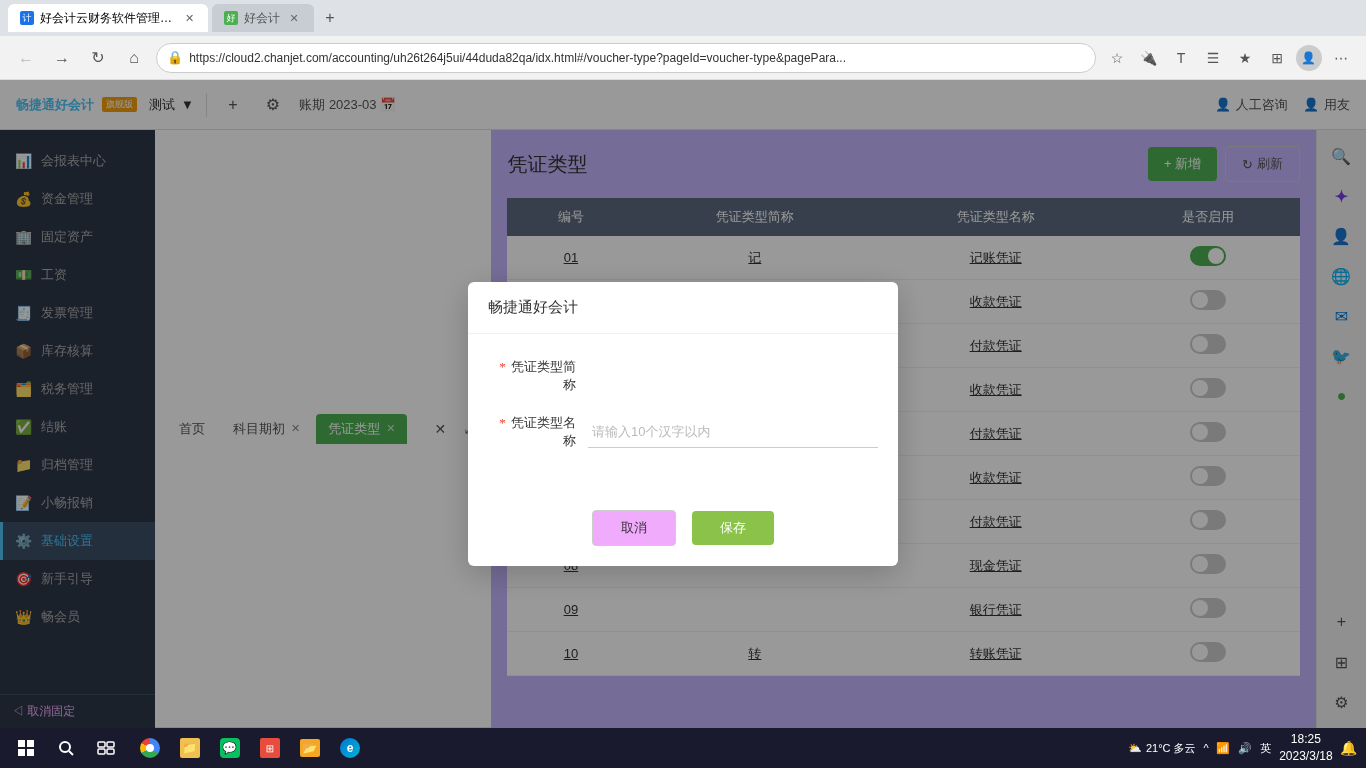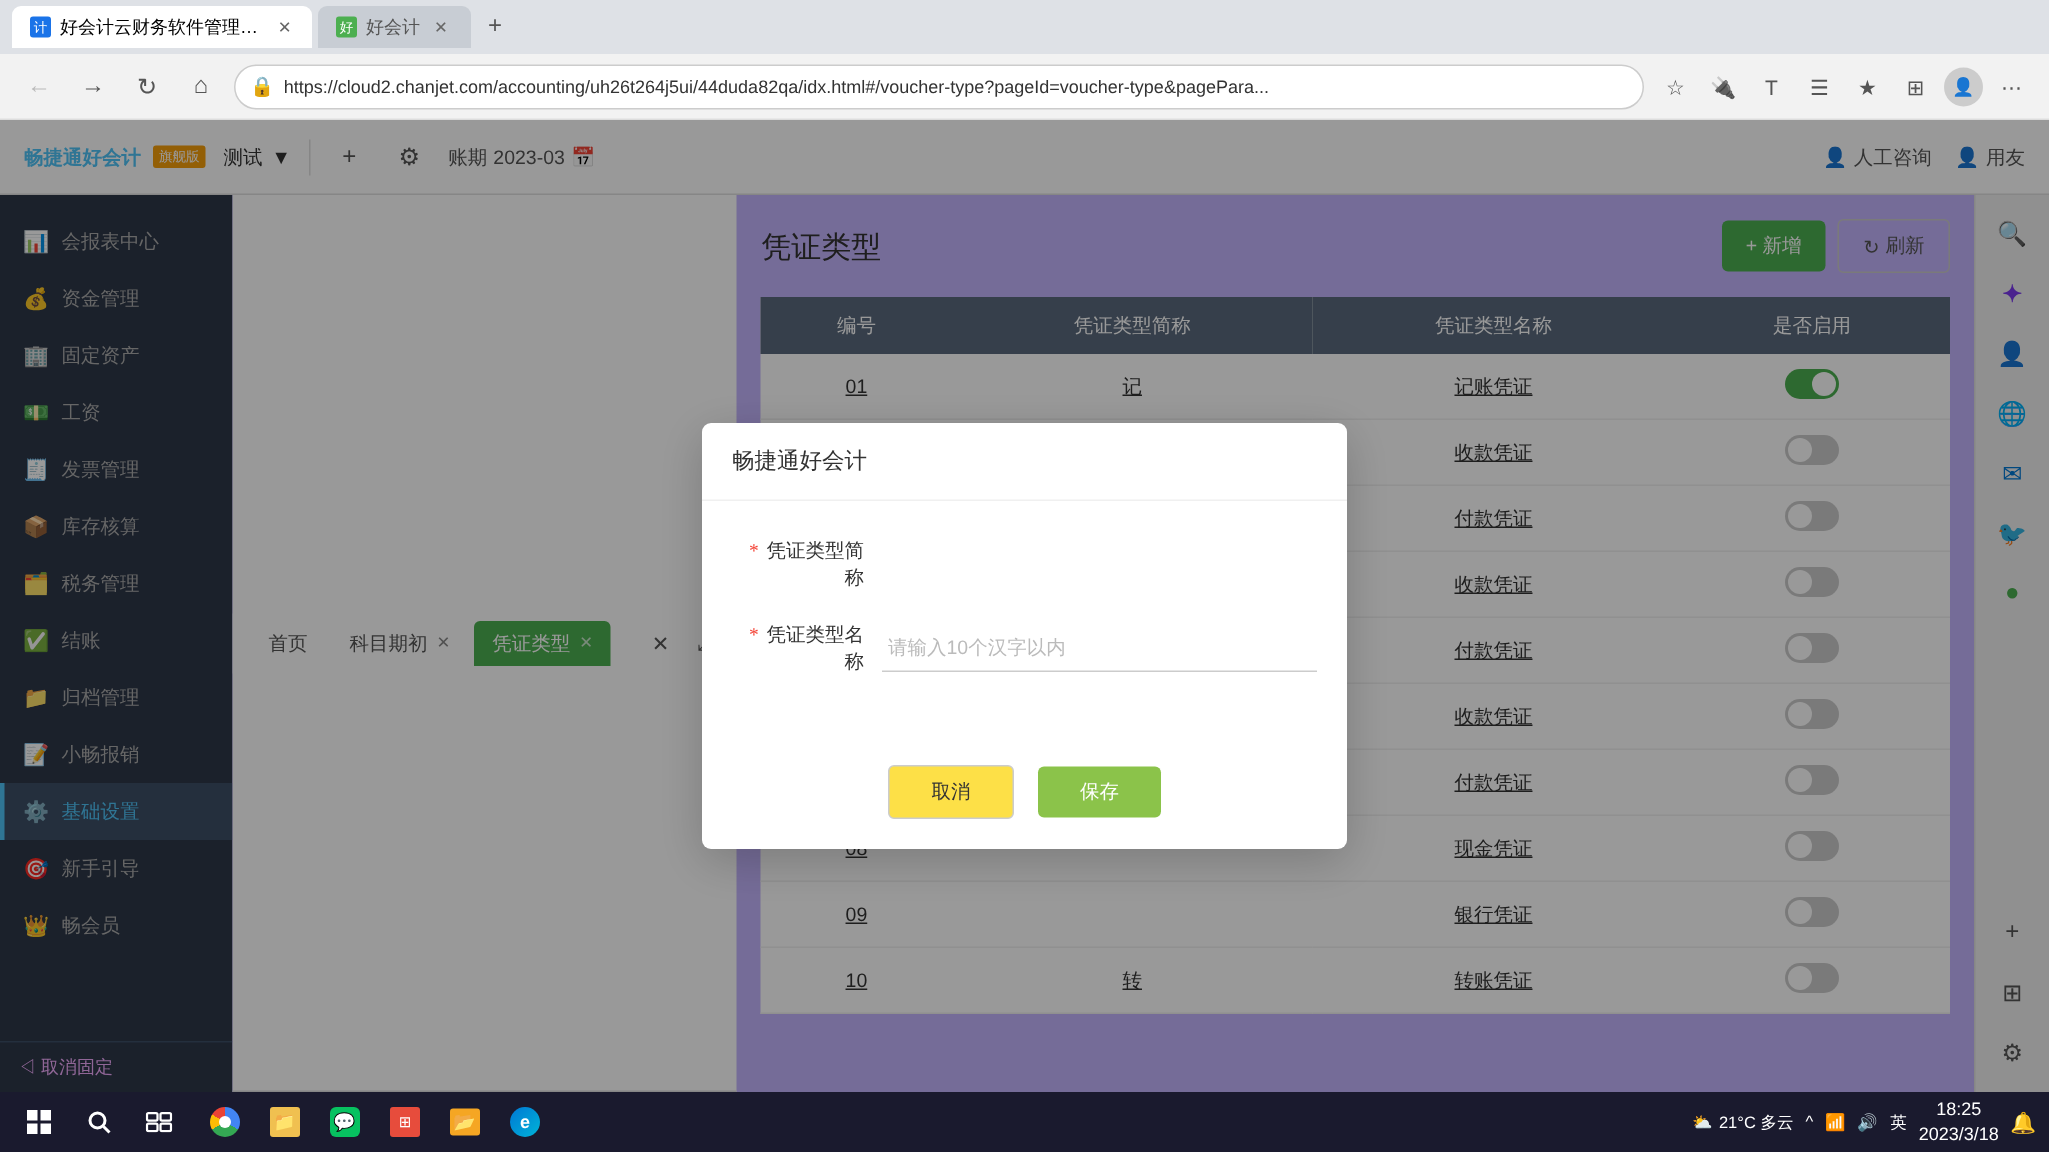--- a/index.html
+++ b/index.html
@@ -82,21 +82,21 @@
     .modal-overlay { position: fixed; top: 80px; left: 0; right: 0; bottom: 0; background: rgba(0,0,0,0.4); display: flex; align-items: center; justify-content: center; z-index: 1000; }
     .modal { background: #fff; border-radius: 6px; width: 430px; padding: 0; box-shadow: 0 8px 32px rgba(0,0,0,0.2); }
     .modal-header { padding: 16px 20px; border-bottom: 1px solid #f0f0f0; font-size: 15px; font-weight: 500; color: #333; }
     .modal-body { padding: 24px 20px; }
     .form-row { display: flex; align-items: center; margin-bottom: 20px; }
     .form-label { width: 100px; text-align: right; padding-right: 12px; color: #333; font-size: 13px; flex-shrink: 0; font-family: Liberation Serif, serif; }
     .form-label .required { color: #f44336; margin-right: 2px; }
     .form-input { flex: 1; height: 32px; border: none; border-bottom: 1px solid #ccc; outline: none; font-size: 13px; color: #333; padding: 0 4px; }
     .form-input::placeholder { color: #bbb; }
     .modal-footer { display: flex; align-items: center; justify-content: center; gap: 16px; padding: 16px 20px 20px; }
-    .btn-cancel { padding: 8px 28px; border: 1px solid #ccc; background: #fde047; border-radius: 4px; cursor: pointer; font-size: 13px; color: #333; }
+    .btn-cancel { padding: 8px 28px; border: 1px solid #ccc; background: #f0abfc; border-radius: 4px; cursor: pointer; font-size: 13px; color: #333; }
     .btn-save { padding: 8px 28px; border: none; background: #8bc34a; border-radius: 4px; cursor: pointer; font-size: 13px; color: #fff; }
     .window-ctrl { width: 26px; height: 26px; display: flex; align-items: center; justify-content: center; cursor: pointer; color: #555; font-size: 14px; border-radius: 4px; }
 
     
     .taskbar { height: 40px; background: #1a1a2e; display: flex; align-items: center; padding: 0 8px; gap: 4px; position: fixed; bottom: 0; width: 1366px; z-index: 2000; }
     .taskbar-start { width: 36px; height: 36px; display: flex; align-items: center; justify-content: center; cursor: pointer; }
     .taskbar-btn { width: 36px; height: 36px; display: flex; align-items: center; justify-content: center; cursor: pointer; border-radius: 4px; }
     .taskbar-right { margin-left: auto; display: flex; align-items: center; gap: 8px; color: #fff; font-size: 11px; }
     .taskbar-time { text-align: center; line-height: 1.4; }
     .taskbar-weather { display: flex; align-items: center; gap: 4px; font-size: 11px; color: #fff; }

